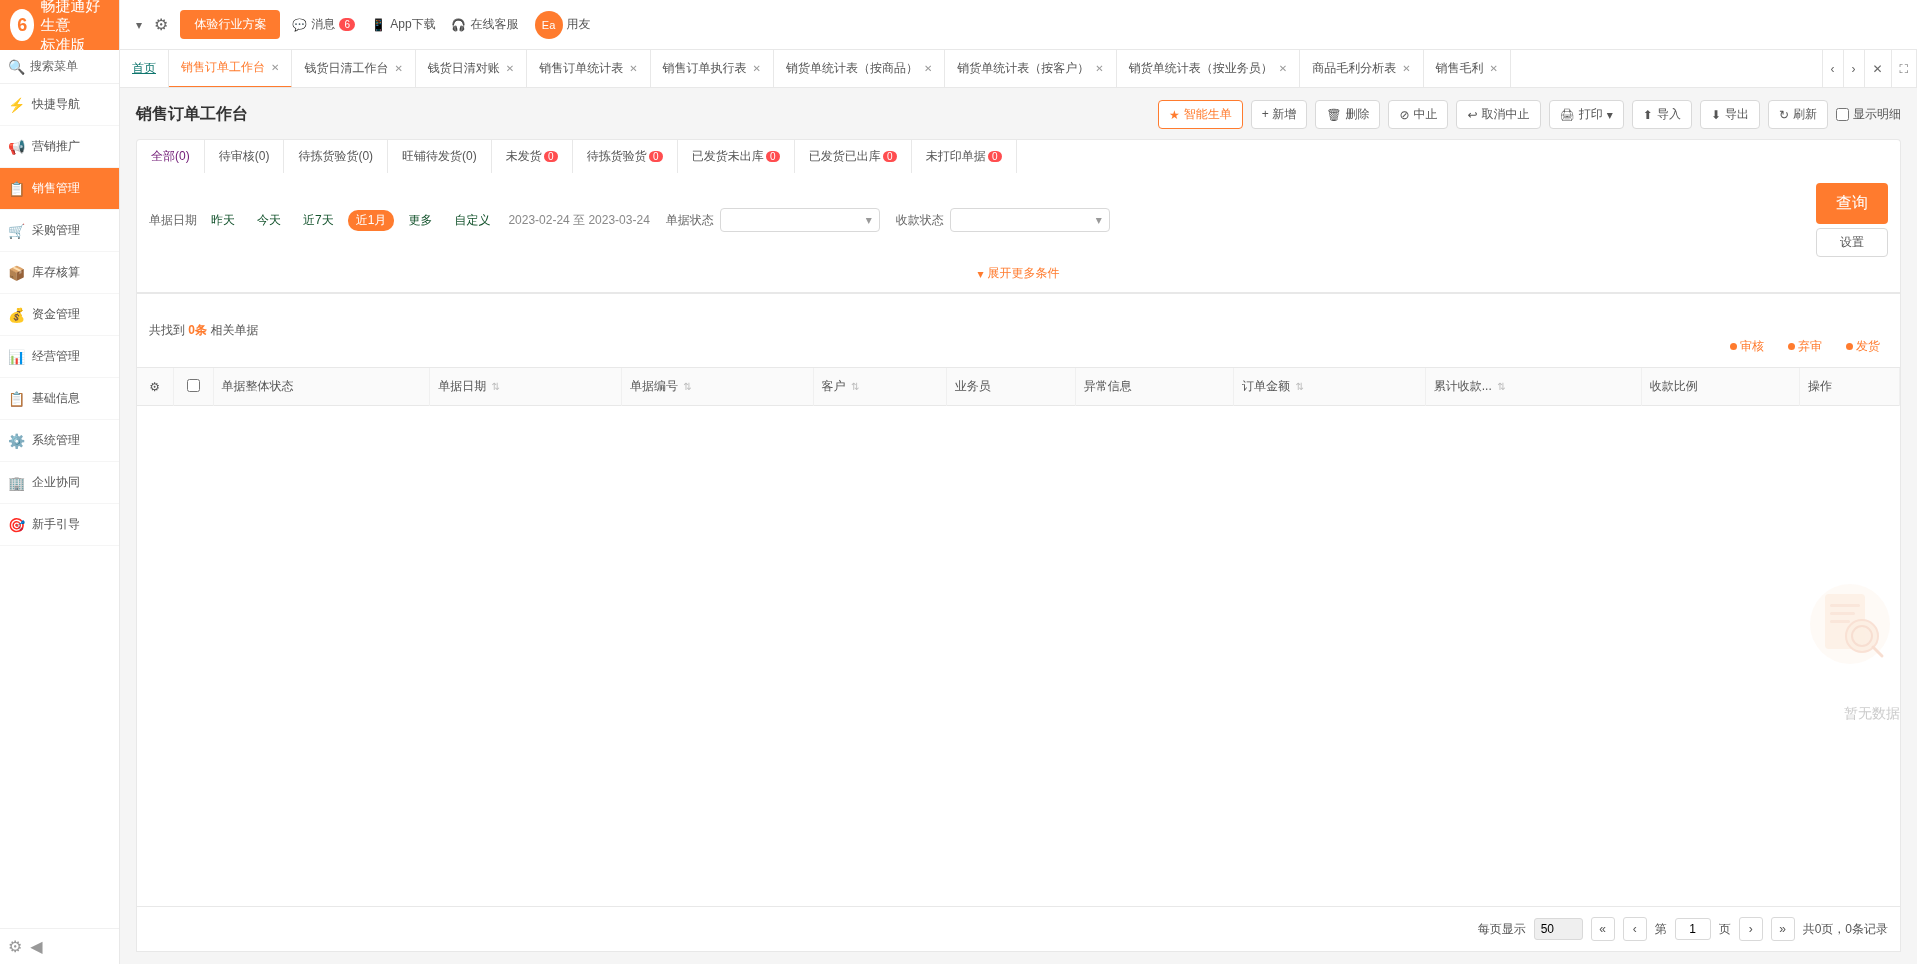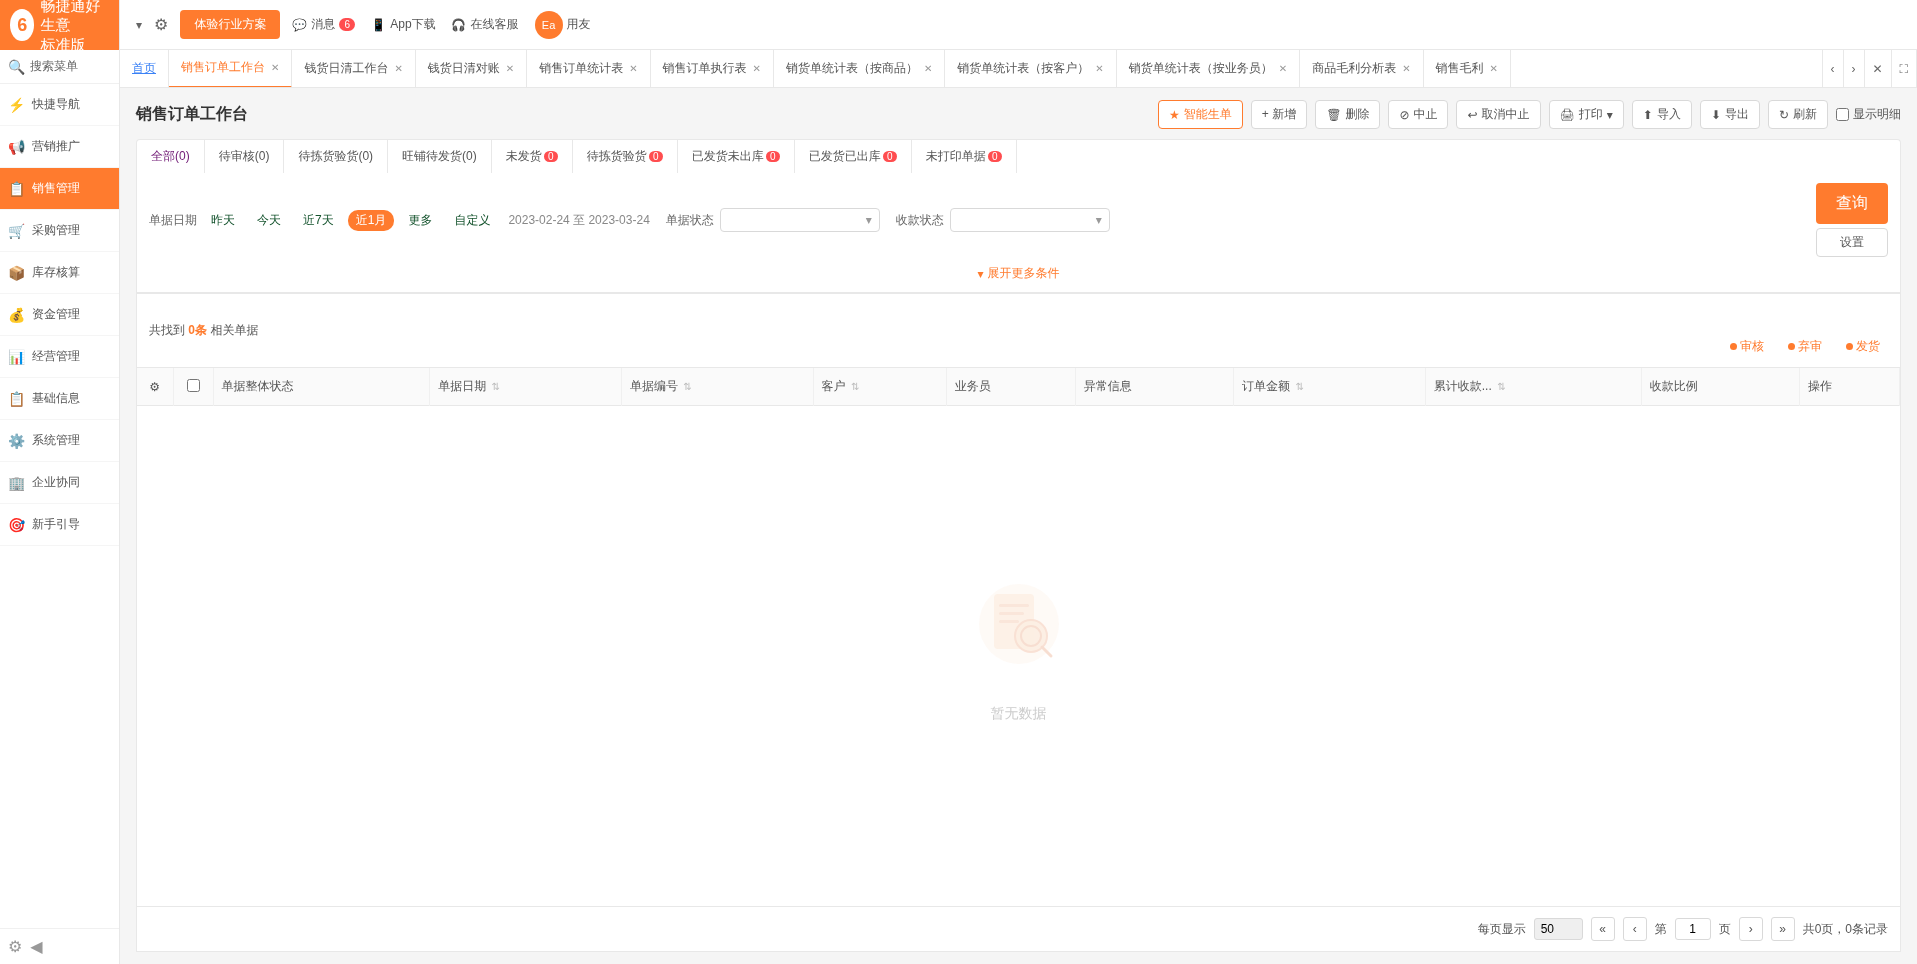--- a/index.html
+++ b/index.html
@@ -28,21 +28,21 @@
     .header-experience-btn { background: #ff7b2e; color: #fff; border: none; padding: 6px 14px; border-radius: 4px; cursor: pointer; font-size: 12px; }
     .header-right { display: flex; align-items: center; gap: 16px; color: #555; }
     .header-right-item { display: flex; align-items: center; gap: 4px; cursor: pointer; font-size: 12px; }
     .badge { background: #ff4d4f; color: #fff; border-radius: 10px; padding: 1px 5px; font-size: 10px; min-width: 16px; text-align: center; }
     .avatar { width: 28px; height: 28px; background: #ff7b2e; border-radius: 50%; display: flex; align-items: center; justify-content: center; color: #fff; font-size: 11px; }
 
     
     .tab-bar { height: 38px; background: #fff; display: flex; align-items: center; border-bottom: 1px solid #e8e8e8; overflow: hidden; }
     .tab-item { padding: 0 12px; height: 38px; display: flex; align-items: center; gap: 6px; cursor: pointer; border-right: 1px solid #e8e8e8; white-space: nowrap; color: #555; font-size: 12px; flex-shrink: 0; }
     .tab-item.active { background: #fff; color: #ff7b2e; border-bottom: 2px solid #ff7b2e; }
-    .tab-item.home { color: #3b82f6; font-weight: 500; text-decoration: underline; }
+    .tab-item.home { color: #0f766e; font-weight: 500; text-decoration: underline; }
     .tab-close { color: #999; font-size: 10px; cursor: pointer; }
     .tab-nav-btns { display: flex; margin-left: auto; border-left: 1px solid #e8e8e8; }
     .tab-nav-btn { padding: 0 8px; height: 38px; display: flex; align-items: center; cursor: pointer; color: #666; border-right: 1px solid #e8e8e8; }
 
     
     .content { flex: 1; padding: 12px 16px; overflow: hidden; display: flex; flex-direction: column; background: #f5f5f5; }
 
     
     .page-header { display: flex; align-items: center; justify-content: space-between; margin-bottom: 10px; }
     .page-title { font-size: 16px; font-weight: 600; color: #333; }
@@ -86,21 +86,21 @@
     .dot.orange { background: #ff7b2e; }
 
     table { width: 100%; border-collapse: collapse; }
     thead tr { background: #fafafa; border-bottom: 1px solid #e8e8e8; }
     th { padding: 10px 8px; text-align: left; font-weight: 500; color: #555; font-size: 12px; border-right: 1px solid #f0f0f0; white-space: nowrap; }
     th .sort-icon { color: #bbb; font-size: 10px; margin-left: 2px; }
     .col-checkbox { width: 40px; text-align: center; }
     .col-settings { width: 36px; text-align: center; }
 
     
-    .empty-state { flex: 1; display: flex; flex-direction: column; align-items: center; justify-content: center; color: #ccc; font-size: 14px; padding: 60px 0; }
+    .empty-state { flex: 1; display: flex; flex-direction: column; align-items: flex-end; justify-content: center; color: #ccc; font-size: 14px; padding: 60px 0; }
 
     
     .pagination { display: flex; align-items: center; justify-content: flex-end; padding: 10px 12px; border-top: 1px solid #e8e8e8; gap: 8px; font-size: 12px; color: #555; background: #fff; }
     .per-page-select { padding: 3px 20px 3px 6px; border: 1px solid #d9d9d9; border-radius: 3px; font-size: 12px; appearance: none; cursor: pointer; }
     .page-btn { width: 24px; height: 24px; display: flex; align-items: center; justify-content: center; border: 1px solid #d9d9d9; border-radius: 3px; cursor: pointer; color: #555; }
     .page-input { width: 36px; border: 1px solid #d9d9d9; border-radius: 3px; padding: 3px 6px; text-align: center; font-size: 12px; }
 
     
     .scrollbar-area { overflow-x: auto; height: 16px; }
     ::-webkit-scrollbar { height: 6px; width: 6px; }

